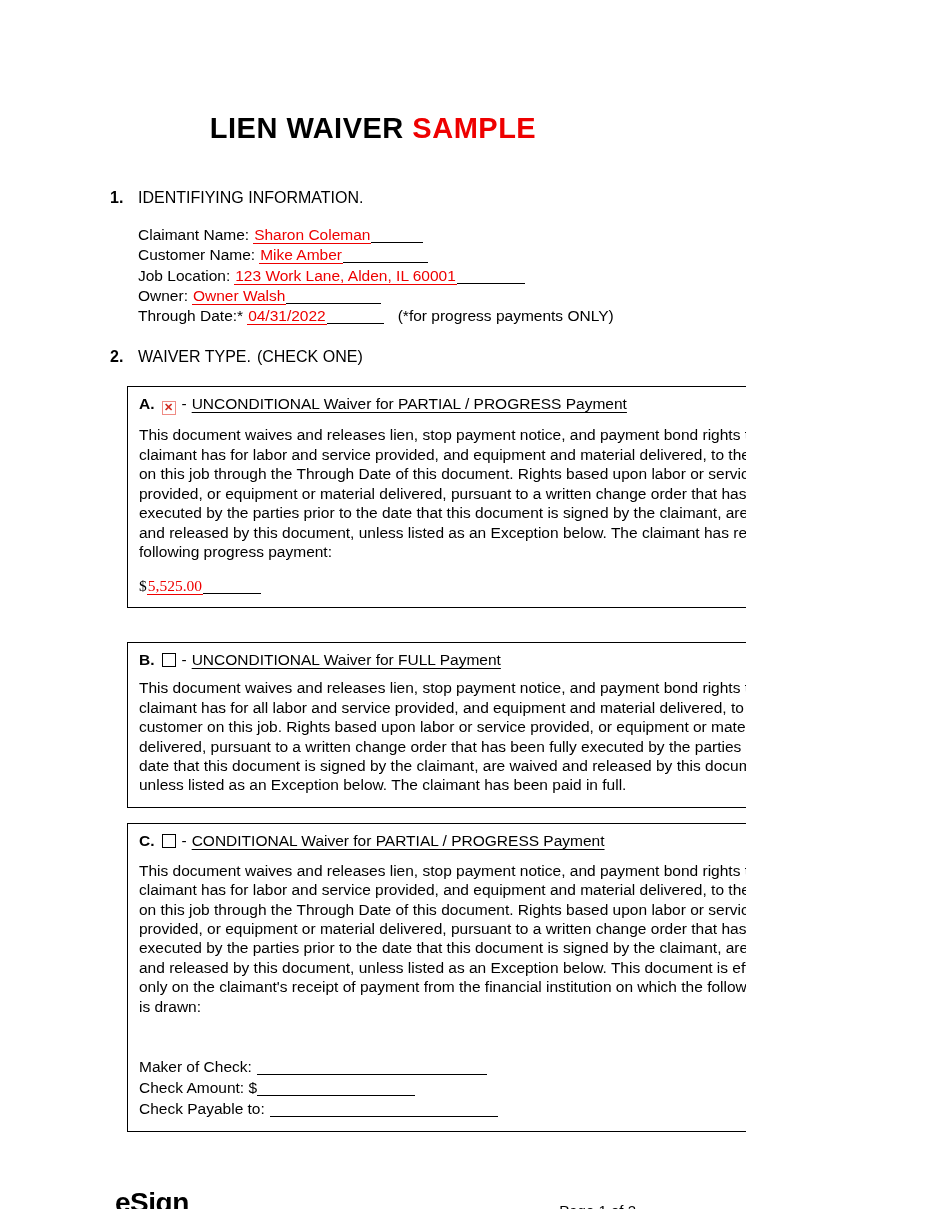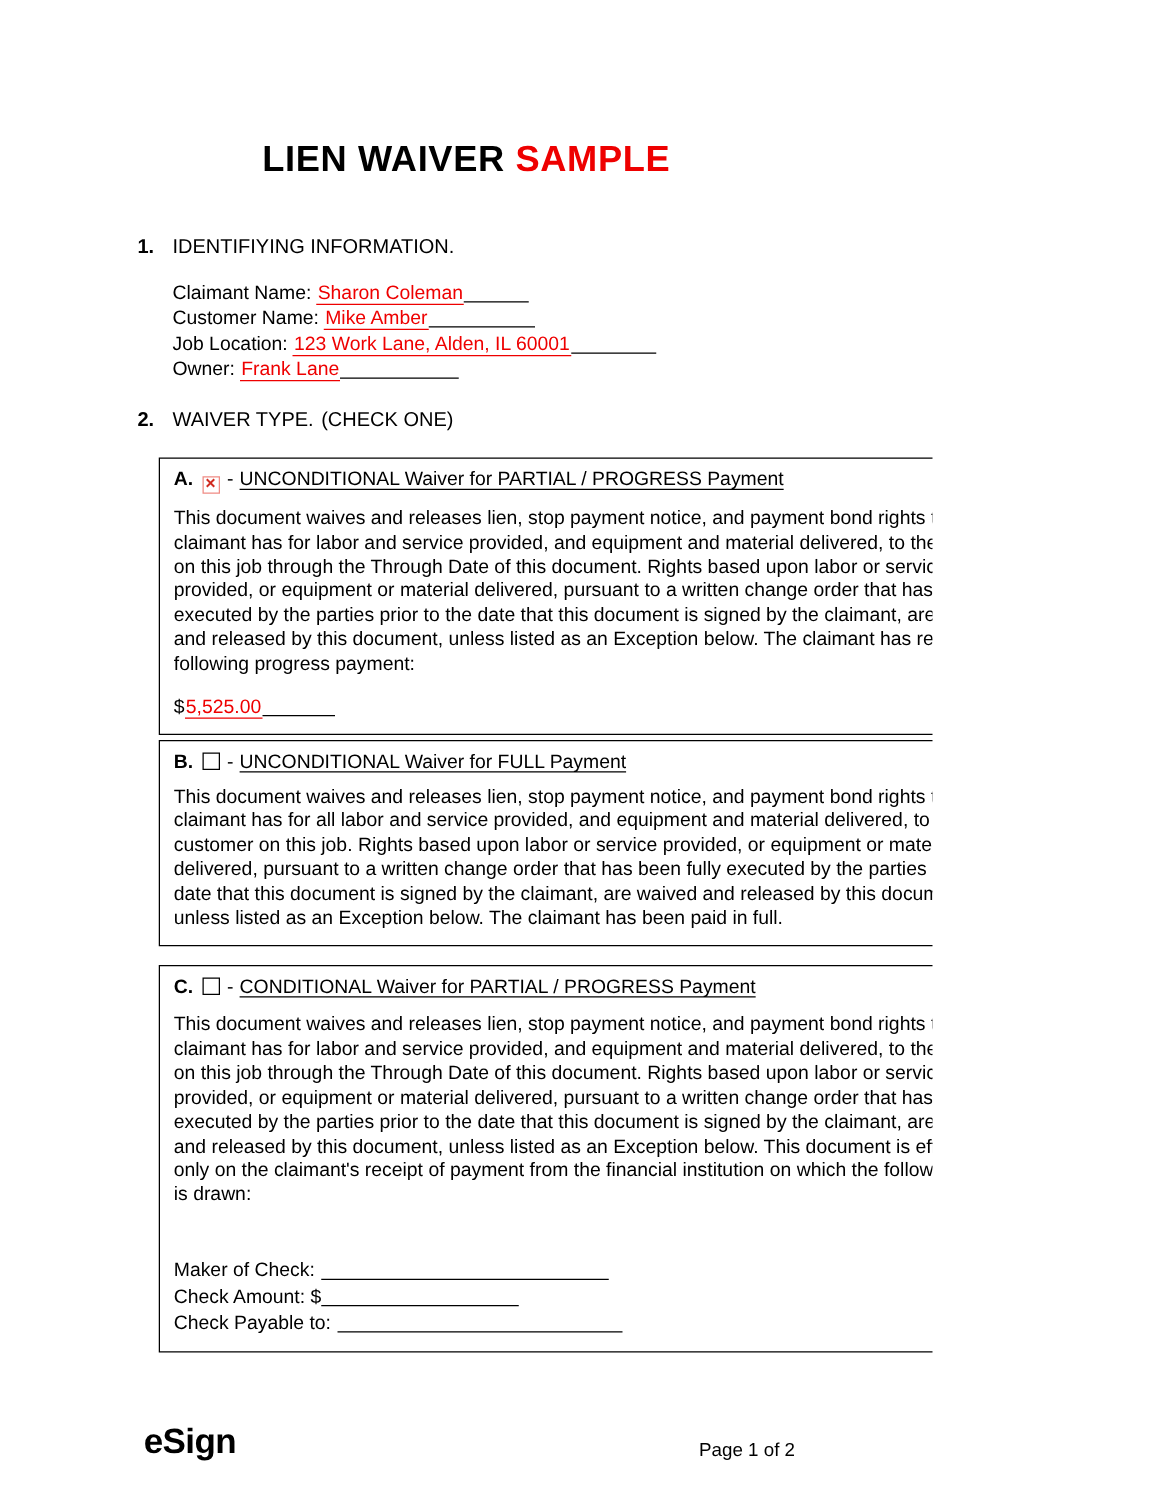--- a/index.html
+++ b/index.html
@@ -17,32 +17,32 @@
 
   .fields{margin:18px 0 0 38px;font-size:15.5px;line-height:20.3px;}
   .field-line{white-space:nowrap;}
   .fvalue{color:#ee0000;border-bottom:1px solid #ee0000;padding:0 1px;margin-left:4px;}
   .fblank{display:inline-block;height:12px;border-bottom:1px solid #000;vertical-align:-3px;}
   .fnote{margin-left:14px;}
 
   .waiver-box{box-sizing:border-box;margin-left:27px;width:706px;border:1px solid #000;
               padding:7px 11px 12px 11px;font-size:15.5px;}
   .box-a{margin-top:20px;}
-  .box-b{margin-top:4px;}
+  .box-b{margin-top:34px;}
   .box-c{margin-top:15px;}
   .wb-head{line-height:20px;white-space:nowrap;}
   .wb-letter{font-weight:bold;margin-right:7px;}
   .cb{display:inline-block;box-sizing:border-box;width:14px;height:14px;border:1px solid #000;
       vertical-align:-2px;text-align:center;line-height:11px;font-size:11px;font-weight:bold;}
   .cb.checked{border-color:#ef8b84;color:#d02b20;}
   .dash{margin:0 5px 0 6px;}
   .wb-title{text-decoration:underline;text-underline-offset:3px;}
   .wb-body{margin:10px 0 0 0;line-height:19.4px;}
   .box-b .wb-body{margin-top:8px;}
-  .amount-line{margin-top:16px;}
+  .amount-line{margin-top:16px;font-family:Liberation Serif, serif;}
   .check-lines{margin-top:40px;line-height:21px;}
   .cl-blank{display:inline-block;height:12px;border-bottom:1px solid #000;vertical-align:-3px;margin-left:5px;}
 
   .footer{display:flex;justify-content:space-between;align-items:flex-end;margin:55px 0 13px 15px;padding-right:10px;}
   .logo{font-size:28px;font-weight:800;letter-spacing:-.5px;}
   .pageno{font-size:15px;}
 </style>
 </head>
 <body>
 
@@ -59,21 +59,24 @@
     <div class="field-line">
       <span>Claimant Name:</span><span class="fvalue">Sharon Coleman</span><span class="fblank" style="width:52px"></span>
     </div>
     <div class="field-line">
       <span>Customer Name:</span><span class="fvalue">Mike Amber</span><span class="fblank" style="width:85px"></span>
     </div>
     <div class="field-line">
       <span>Job Location:</span><span class="fvalue">123 Work Lane, Alden, IL 60001</span><span class="fblank" style="width:68px"></span>
     </div>
     <div class="field-line">
-      <span>Owner:</span><span class="fvalue">Frank Lane</span><span class="fblank" style="width:95px"></span>
+      <span>Owner:</span><span class="fvalue">Owner Walsh</span><span class="fblank" style="width:95px"></span>
+    </div>
+    <div class="field-line">
+      <span>Through Date:*</span><span class="fvalue">04/31/2022</span><span class="fblank" style="width:57px"></span><span class="fnote">(*for progress payments ONLY)</span>
     </div>
   </div>
 
   <div class="sec-row second">
     <span class="sec-num">2.</span>
     <span class="sec-title">WAIVER TYPE.</span>
     <span class="sec-suffix">(CHECK ONE)</span>
   </div>
 
   <div class="waiver-box box-a">

